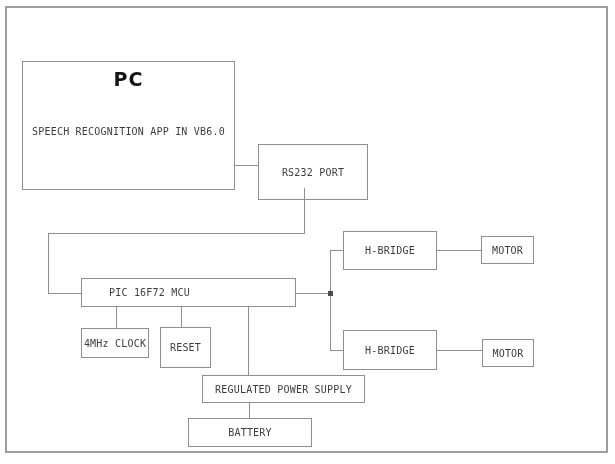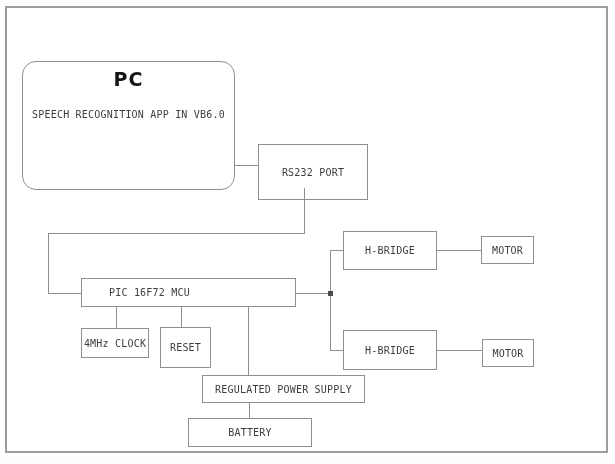--- a/index.html
+++ b/index.html
@@ -9,26 +9,26 @@
   }
   #frame{
     position:absolute;left:5px;top:6px;width:603px;height:447px;
     border:2px solid #9d9d9d;box-sizing:border-box;background:#ffffff;
   }
   .box{
     position:absolute;border:1px solid #8f8f8f;background:#ffffff;box-sizing:border-box;
     display:flex;align-items:center;justify-content:center;
     font-size:10px;color:#3d3d3d;white-space:nowrap;letter-spacing:0.2px;
   }
-  .box-pc{flex-direction:column;justify-content:flex-start;border-radius:14px;}
+  .box-pc{flex-direction:column;justify-content:flex-start;}
   .pc-title{
     margin-top:6px;font-family:"DejaVu Sans", sans-serif;font-weight:bold;
     font-size:19px;color:#141414;letter-spacing:1px;
   }
-  .pc-sub{margin-top:19px;}
+  .pc-sub{margin-top:36px;}
   .box-mcu{justify-content:flex-start;padding-left:27px;}
   .hline,.vline{position:absolute;background:#8f8f8f;}
   .hline{height:1px;}
   .vline{width:1px;}
   .junction{position:absolute;width:5px;height:5px;background:#4c4c4c;}
 </style>
 </head>
 <body>
 
 <div id="canvas">

